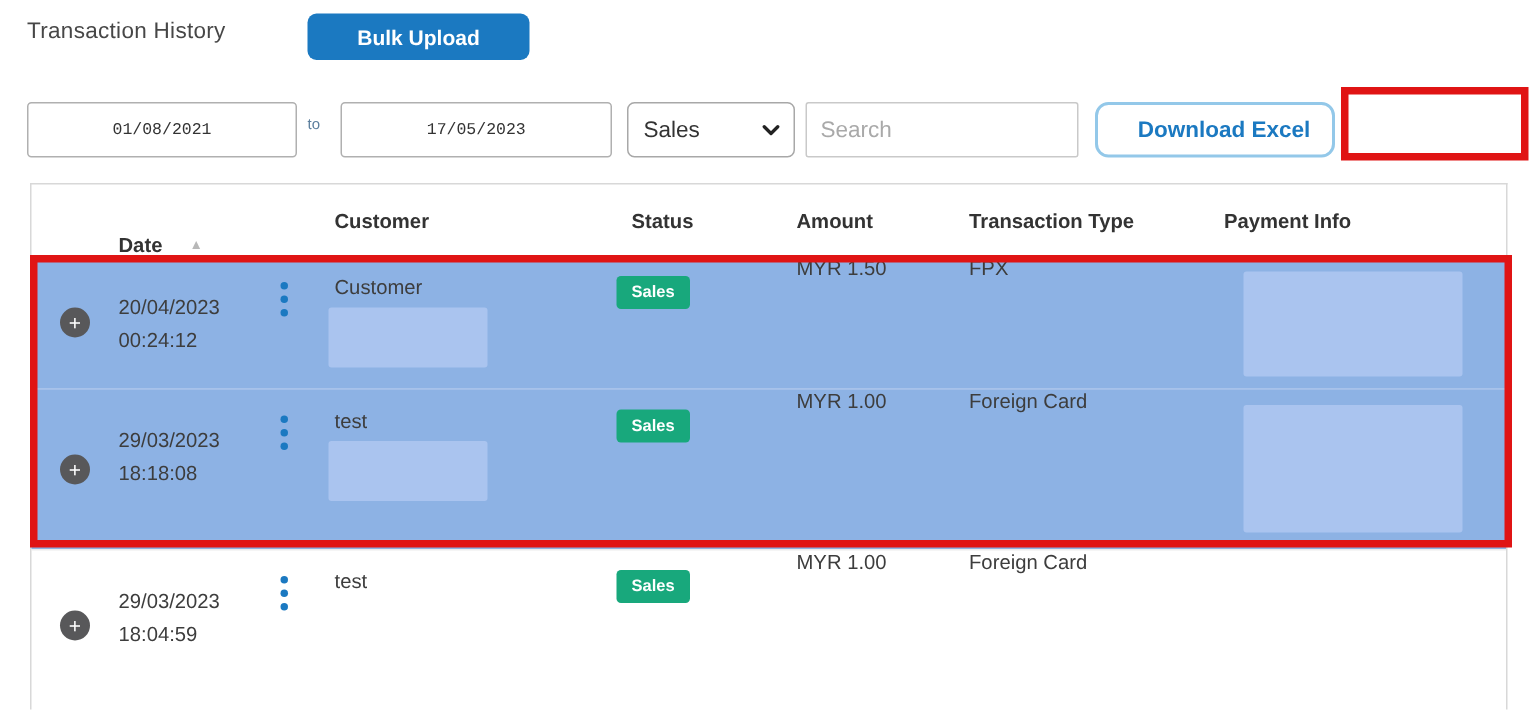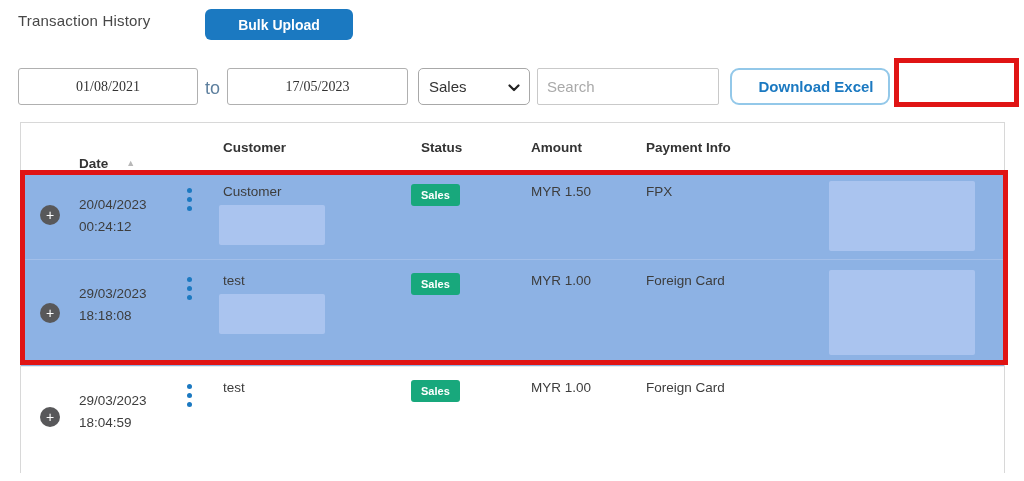--- a/index.html
+++ b/index.html
@@ -24,28 +24,28 @@
     display: flex; align-items: center; justify-content: center;
   }
   .bulk-upload {
     position: absolute; left: 205px; top: 9px;
     width: 148px; height: 31px; border-radius: 6px; font-size: 14px;
   }
 
   .date-input {
     position: absolute; top: 68px; height: 37px; width: 180px;
     border: 1px solid #b0b0b0; border-radius: 3px;
-    text-align: center; font-size: 14px; color: #333;
-    font-family: Liberation Serif, serif; background: #fff;
+    text-align: center; font-size: 11px; color: #333;
+    font-family: Liberation Mono, monospace; background: #fff;
   }
   .date-from { left: 18px; }
   .date-to   { left: 227px; width: 181px; }
   .to-label {
     position: absolute; left: 205px; top: 78px;
-    font-size: 18px; color: #5d7f9e;
+    font-size: 10px; color: #5d7f9e;
   }
   .type-select {
     position: absolute; left: 418px; top: 68px; width: 112px; height: 37px;
     border: 1px solid #a8a8a8; border-radius: 5px; background: #fff;
     display: flex; align-items: center; padding: 0 9px 0 10px;
     font-size: 15px; color: #333; cursor: pointer;
   }
   .type-select .sel-label { flex: 1; }
   .search-input {
     position: absolute; left: 537px; top: 68px; width: 182px; height: 37px;
@@ -104,21 +104,21 @@
   .cell-customer { padding-top: 13px; }
   .redact {
     background: #aac4ef; border-radius: 2px;
   }
   .redact-cust { width: 106px; height: 40px; margin-top: 6px; margin-left: -4px; }
   .cell-status { padding-top: 13px; }
   .badge {
     display: inline-block; background: #18a87c; color: #fff;
     font-size: 11px; font-weight: bold; padding: 5px 10px; border-radius: 3px;
   }
-  .cell-amount, .cell-txtype { padding-top: 13px; }
+  .cell-amount, .cell-txtype { }
   .cell-pay { padding-top: 10px; }
   .redact-pay { width: 146px; height: 70px; margin-left: 13px; }
   .row-2 .redact-pay { height: 85px; }
 
   .red-box-rows {
     position: absolute; left: 20px; top: 170px; width: 988px; height: 195px;
     border: 5px solid #e01414; pointer-events: none; z-index: 5;
   }
 
   .chev { display: inline-block; }
@@ -153,20 +153,21 @@
     <div class="grid-row thead">
       <div></div>
       <div class="th-date">
         <span>Date</span>
         <span class="sort-icon">▲</span>
       </div>
       <div></div>
       <div>Customer</div>
       <div class="th-status">Status</div>
       <div>Amount</div>
+      <div>Transaction Type</div>
       <div>Payment Info</div>
     </div>
 
     <div class="grid-row trow row-1 highlight">
       <div class="cell-expand">
         <button class="expand-btn">+</button>
       </div>
       <div class="cell-date">
         <div>20/04/2023</div>
         <div>00:24:12</div>

